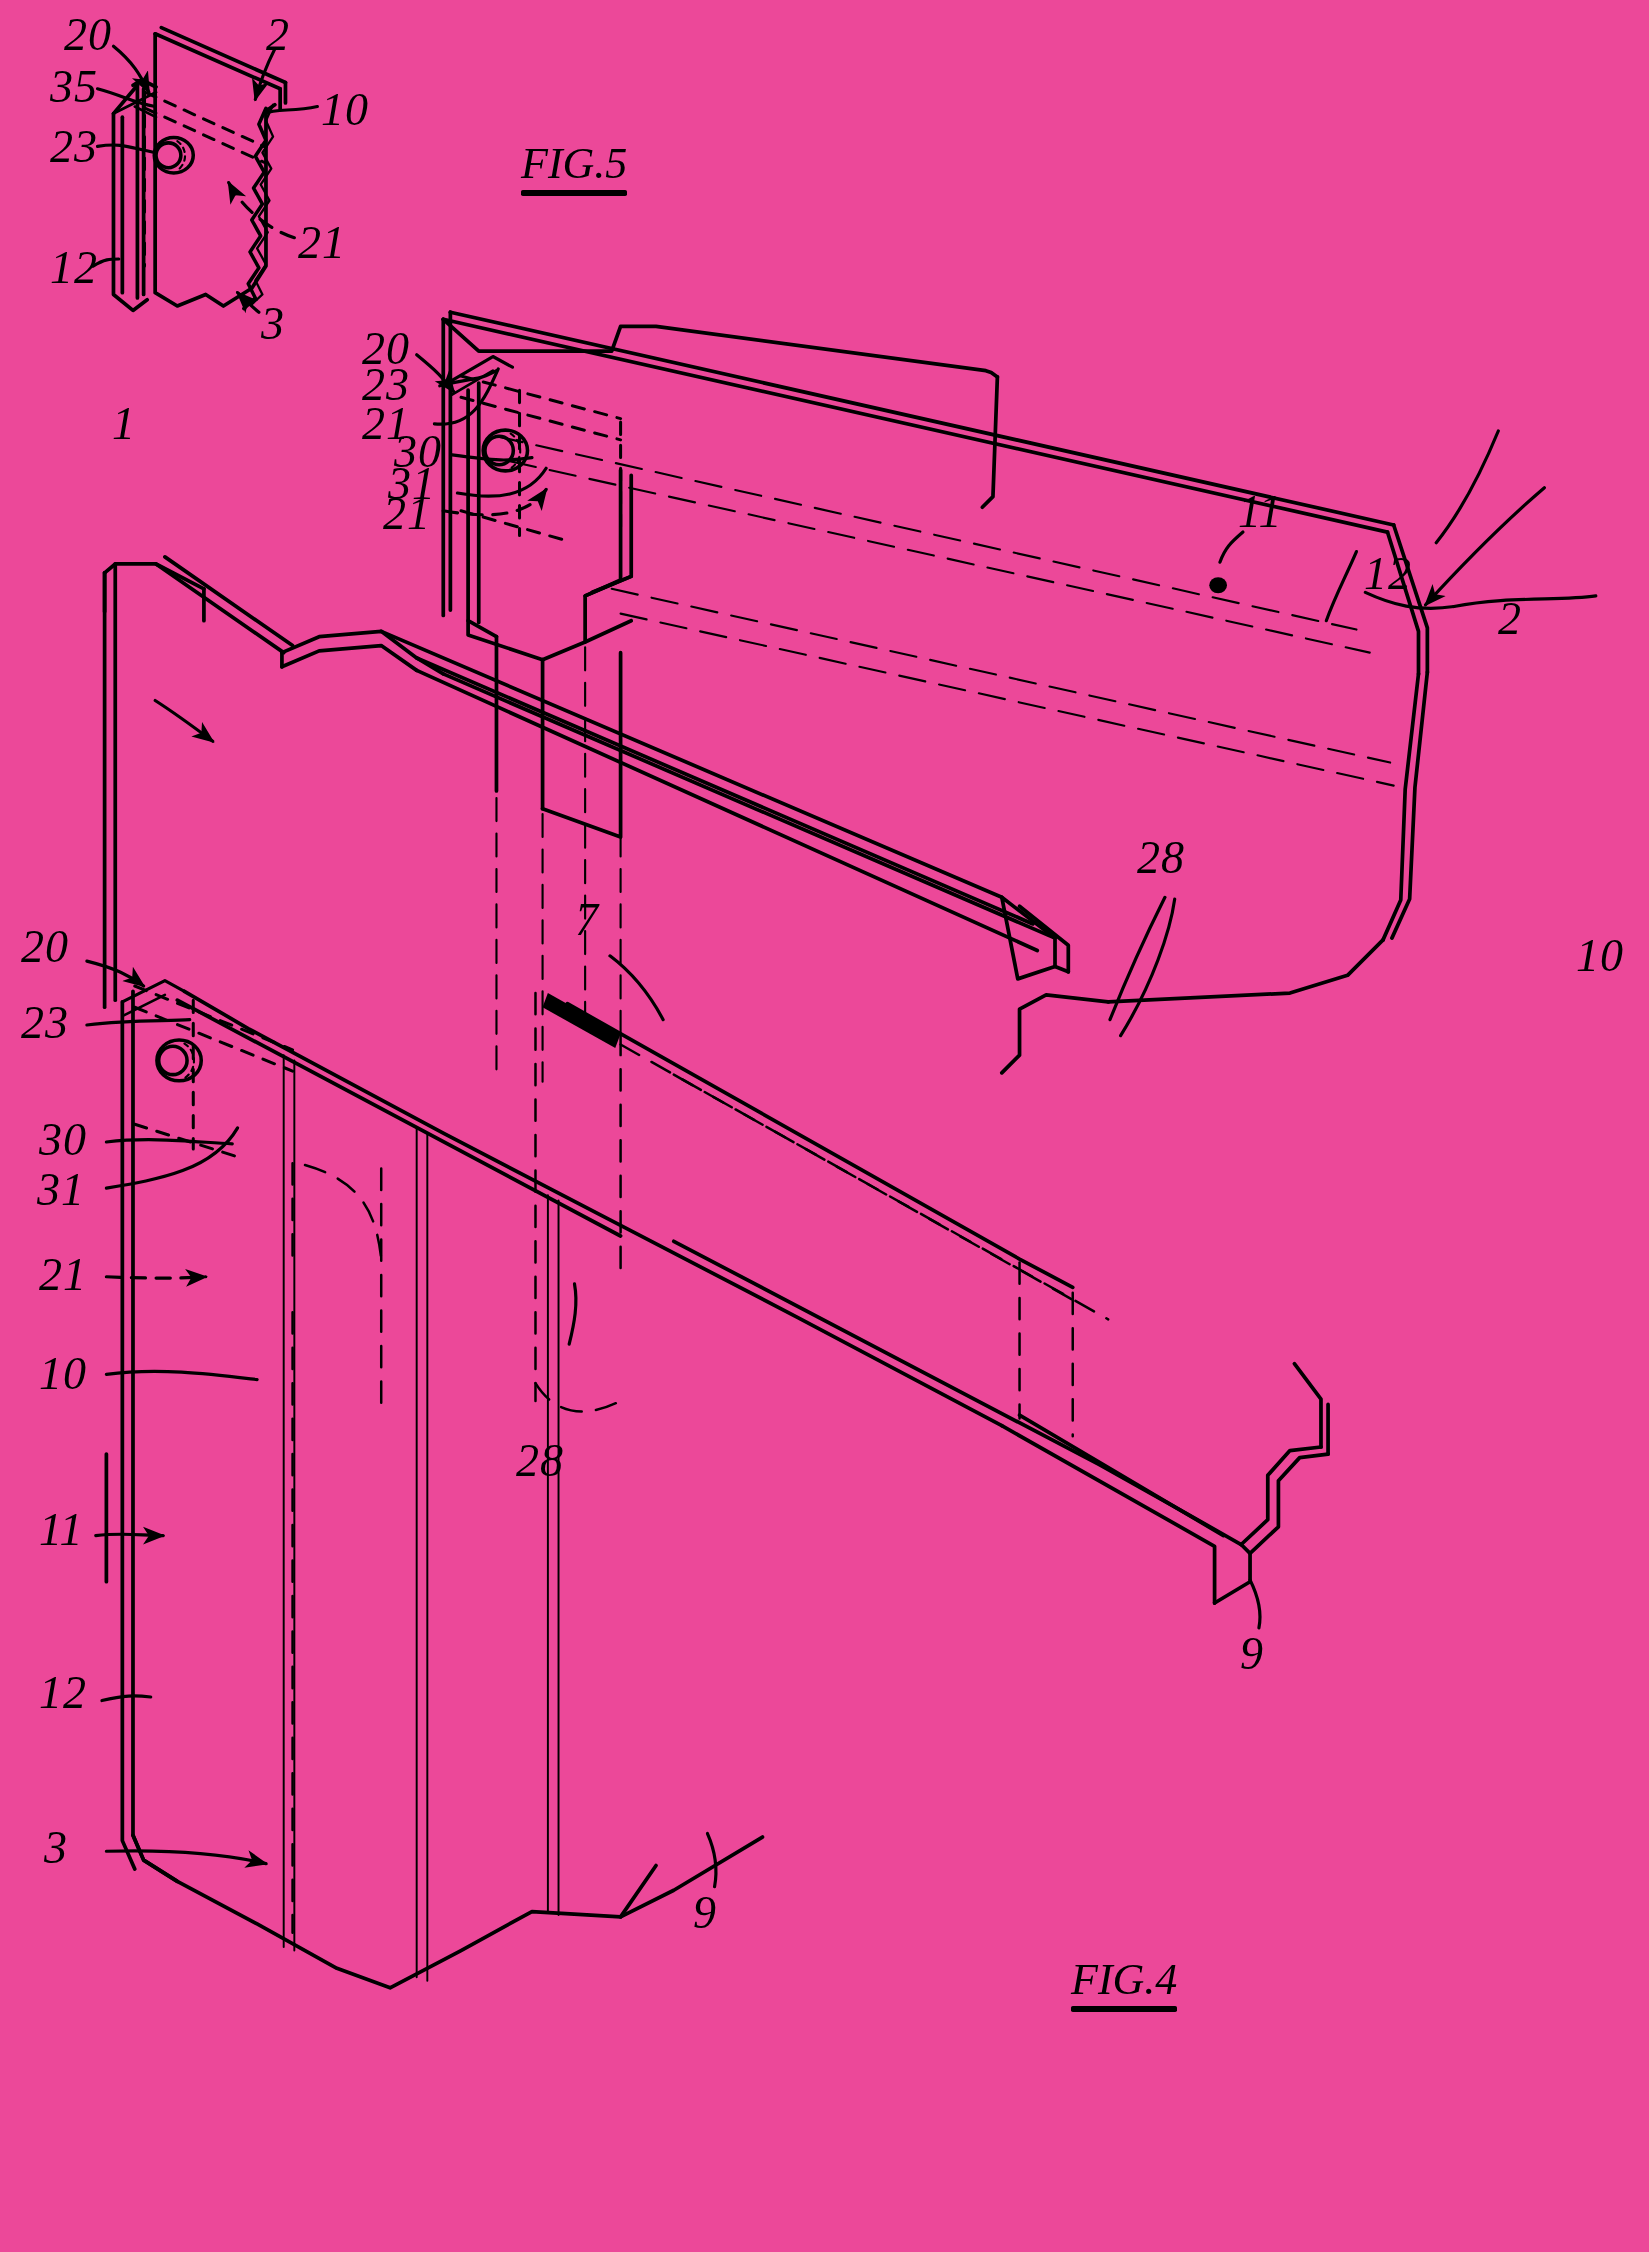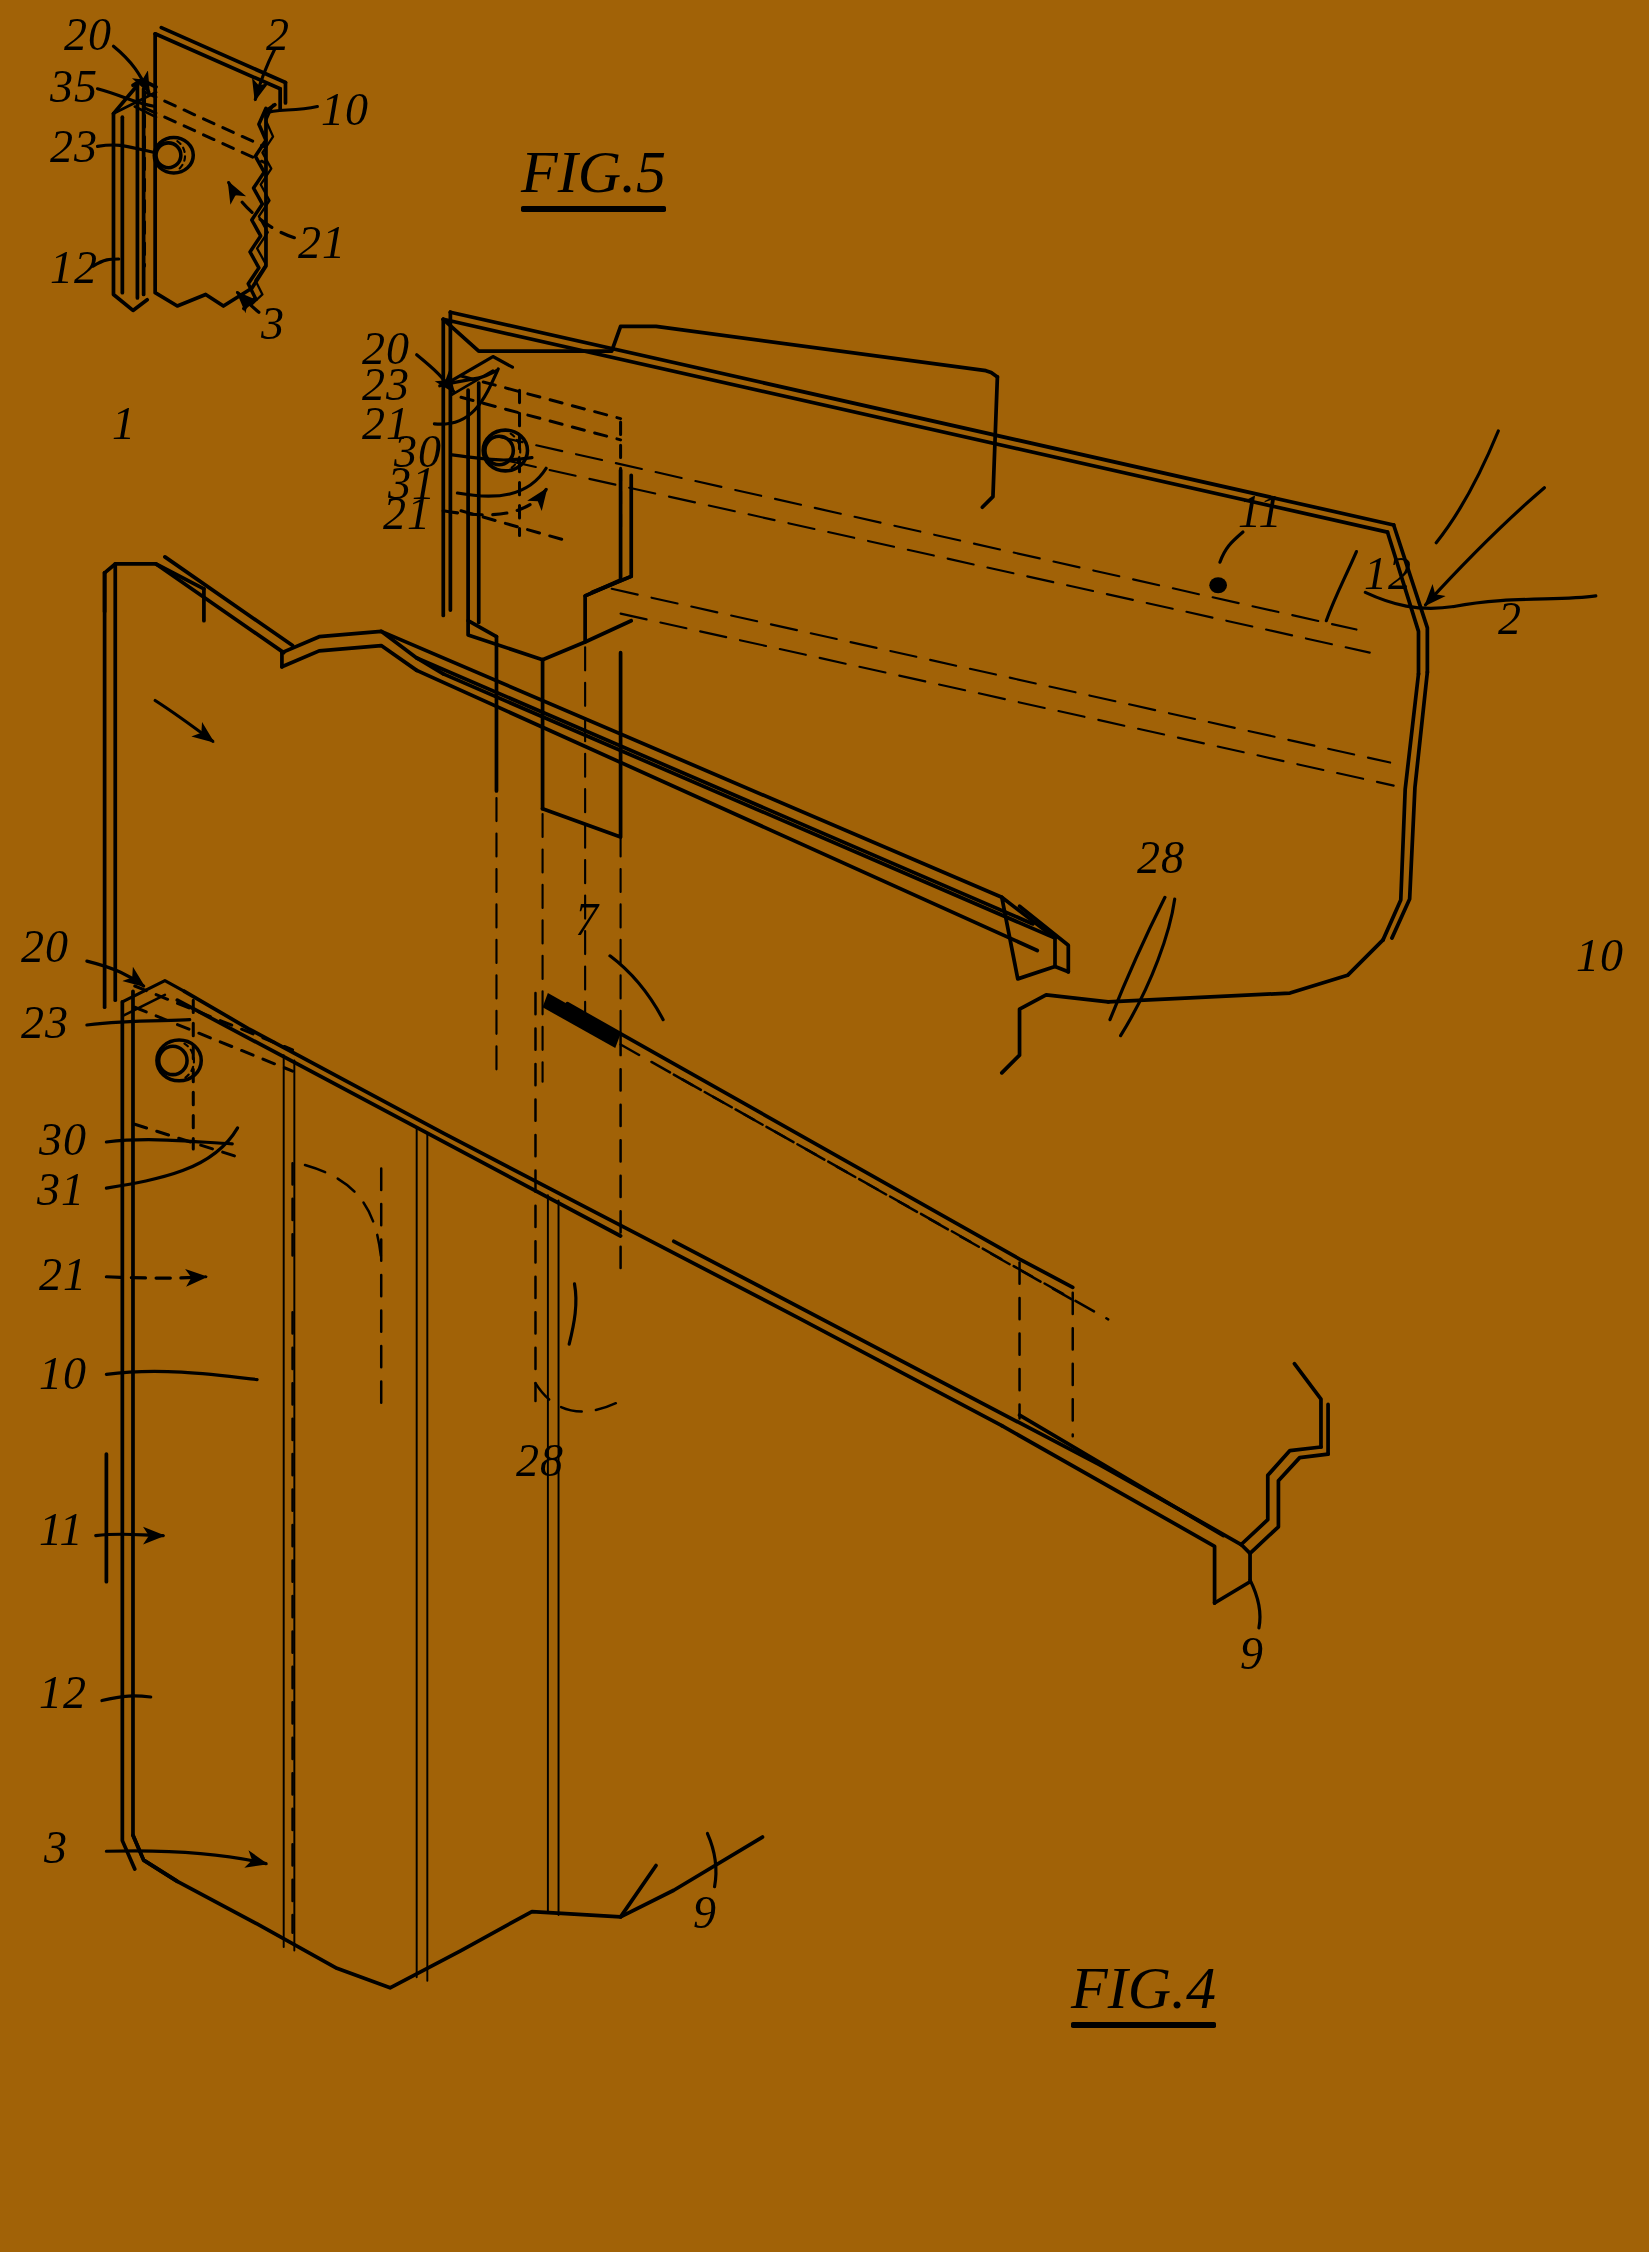--- a/index.html
+++ b/index.html
@@ -1,39 +1,39 @@
 <!DOCTYPE html>
 <html style="font-size:14px"><head>
 <meta charset="utf-8">
 <style>
   html,body{margin:0;padding:0;background:#ffffff;}
   #page{
     position:relative;
     width:1649px;height:2253px;
-    background:#a16207;
+    background:#ec4899;
     overflow:hidden;
     font-family:"Liberation Serif", serif;
   }
   #sheet{position:absolute;left:0;top:0;width:1649px;height:2253px;}
   .lbl{
     position:absolute;
     font-family:"Liberation Serif", serif;
     font-style:italic;
     font-weight:400;
     color:#000;
     white-space:nowrap;
     line-height:1;
     user-select:none;
   }
   .num{font-size:46px;letter-spacing:0.9px;}
   .figcap{
     position:absolute;
     font-family:"Liberation Serif", serif;
     font-style:italic;
-    font-size:60px;
+    font-size:44px;
     color:#000;
     white-space:nowrap;
     line-height:1;
     padding-bottom:5.3px;
   }
   .figcap .ul{display:block;height:6.2px;background:#000;margin-top:3.5px;border-radius:1.8px;}
 </style>
 </head>
 <body>
 

